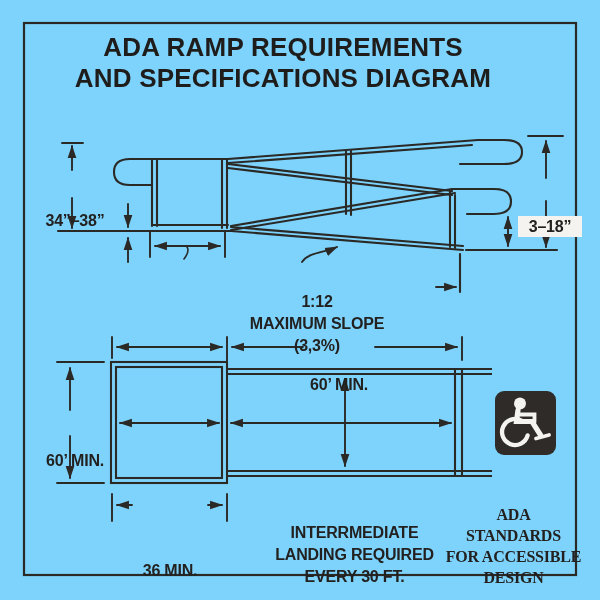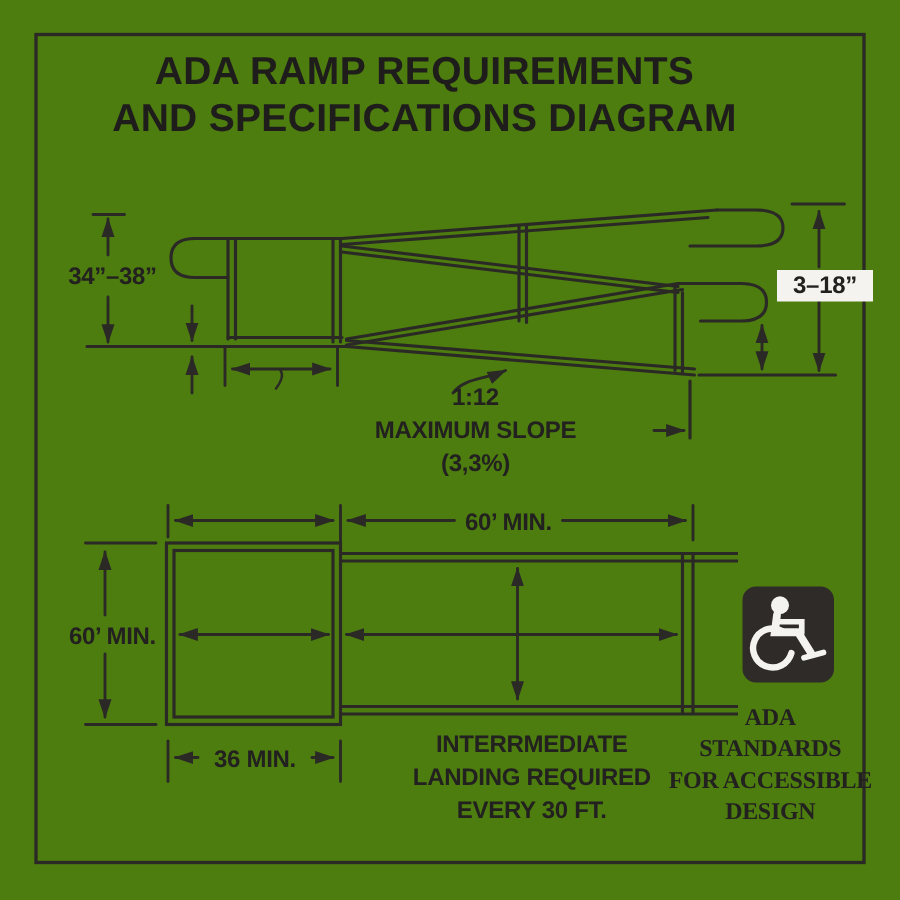--- a/index.html
+++ b/index.html
@@ -4,32 +4,33 @@
 <style>
   html,body { margin:0; padding:0; }
   body {
     width:600px; height:600px;
     background:#f5f3ef;
     font-family:"Liberation Sans", sans-serif;
     overflow:hidden;
   }
   #stage {
     position:relative; width:600px; height:600px;
-    background:#4d7c0f;
+    background:#7dd3fc;
   }
   svg { position:absolute; left:0; top:0; }
   .lbl {
     position:absolute;
     font-weight:700;
     color:#232120;
     text-align:center;
     white-space:pre-line;
     letter-spacing:-0.2px;
     line-height:21px;
     font-size:16px;
+    margin-top:36px;
   }
   .title {
     position:absolute;
     left:24px; top:32px; width:518px;
     font-weight:700; font-size:26px; line-height:31px;
     color:#1f1d1b; text-align:center;
     white-space:pre-line; letter-spacing:0.2px;
   }
   .lh22 { line-height:22px; }
 </style>
@@ -150,21 +151,21 @@
 
   <div class="lbl lh22" style="left:232px; top:255px; width:170px;">1:12
 MAXIMUM SLOPE
 (3,3%)</div>
 
 
   <div class="lbl" style="left:304px; top:338px; width:70px;">60’ MIN.</div>
 
   <div class="lbl" style="left:42px; top:414px; width:66px;">60’ MIN.</div>
 
-  <div class="lbl" style="left:134px; top:496px; width:72px;">36 MIN.</div>
+  <div class="lbl" style="left:134px; top:524px; width:72px;">36 MIN.</div>
 
   <div class="lbl lh22" style="left:264px; top:486px; width:181px;">INTERRMEDIATE
 LANDING REQUIRED
 EVERY 30 FT.</div>
 
   <div class="lbl" style="left:440px; top:468px; width:147px;font-family:Liberation Serif, serif;">ADA
 STANDARDS
 FOR ACCESSIBLE
 DESIGN</div>
 

